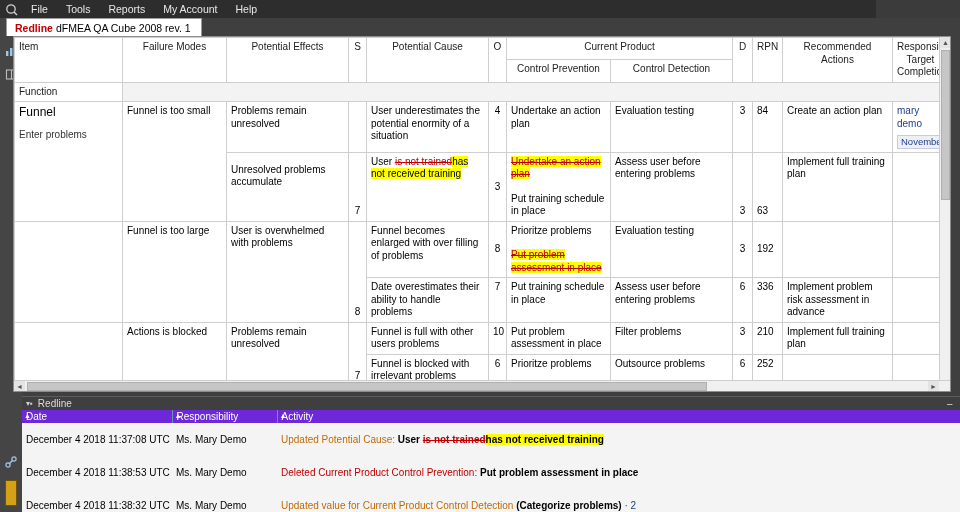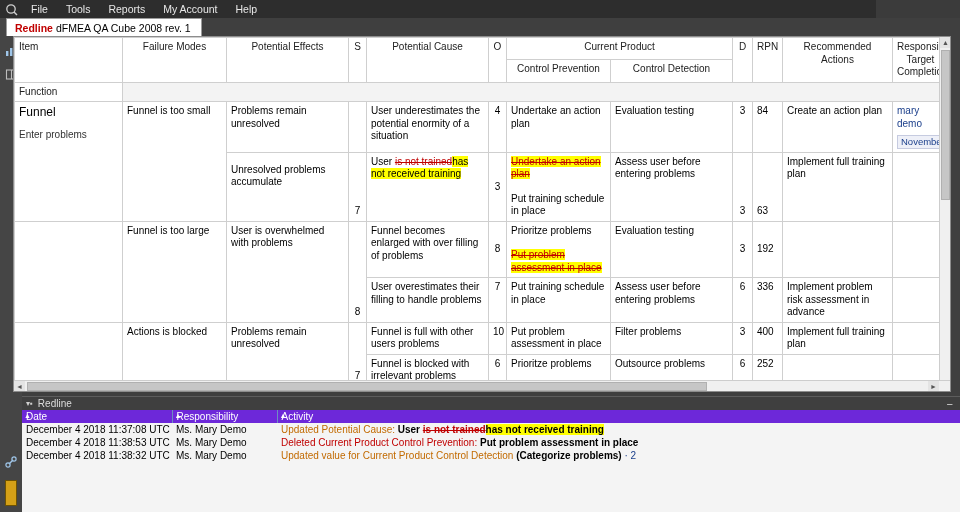--- a/index.html
+++ b/index.html
@@ -111,21 +111,21 @@
   .logheader .title { flex:1; }
   .logheader .minus { font-size:11px; color:#dcdcdc; padding-right:3px; }
   .logtable { width:938px; border-collapse:collapse; table-layout:fixed; }
   .logtable th {
     background:#6d28d9; color:#fff; font-size:10px; font-weight:normal;
     text-align:left; padding:1px 4px; border-right:1px solid #6f8cc0;
     position:relative;
   }
   .logtable th .sortglyph { position:absolute; left:2px; top:2px; font-size:7px; }
   .logtable td {
-    font-size:10px; padding:1px 4px; background:#f4f4f4; white-space:nowrap;
+    font-size:10px; padding:11px 4px; background:#f4f4f4; white-space:nowrap;
     overflow:hidden;
   }
   .act-label { color:#c26a00; }
   .act-label.del { color:#c00000; }
   .act-label.add { color:#1a7a1a; }
   .act-val { color:#000; font-weight:bold; }
   .act-num { color:#1b3f8b; }
   .log-strike { text-decoration:line-through; color:#c00000; }
   .log-hl { background:#ffff00; }
 </style>
@@ -284,41 +284,41 @@
             <div style="margin-top:12px"><span class="hl strike">Put problem assessment in place</span></div>
           </td>
           <td>Evaluation testing</td>
           <td class="num" style="vertical-align:middle">3</td>
           <td class="rpn" style="vertical-align:middle">192</td>
           <td></td>
           <td></td>
         </tr>
 
         <tr>
-          <td>User overestimates their filling to handle problems</td>
+          <td>Date overestimates their ability to handle problems</td>
           <td class="num">7</td>
           <td>Put training schedule in place</td>
           <td>Assess user before entering problems</td>
           <td class="num">6</td>
           <td class="rpn">336</td>
           <td>Implement problem risk assessment in advance</td>
           <td></td>
         </tr>
 
         <tr>
           <td rowspan="2"></td>
           <td rowspan="2">Actions is blocked</td>
           <td rowspan="2">Problems remain unresolved</td>
           <td rowspan="2" class="sev" style="vertical-align:bottom">7</td>
           <td>Funnel is full with other users problems</td>
           <td class="num">10</td>
           <td>Put problem assessment in place</td>
           <td>Filter problems</td>
           <td class="num">3</td>
-          <td class="rpn">400</td>
+          <td class="rpn">210</td>
           <td>Implement full training plan</td>
           <td></td>
         </tr>
 
         <tr>
           <td>Funnel is blocked with irrelevant problems</td>
           <td class="num">6</td>
           <td>Prioritze problems</td>
           <td>Outsource problems</td>
           <td class="num">6</td>

